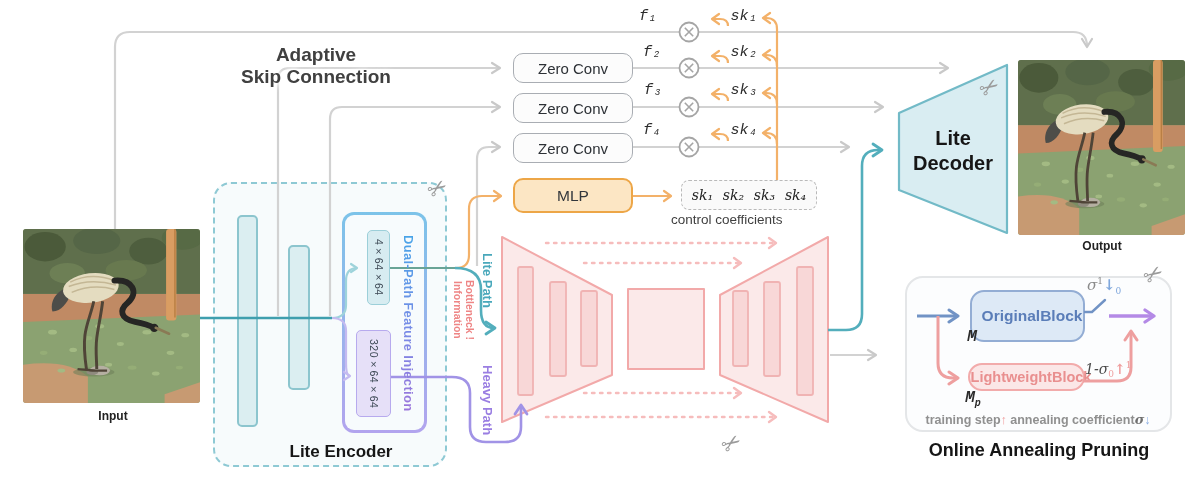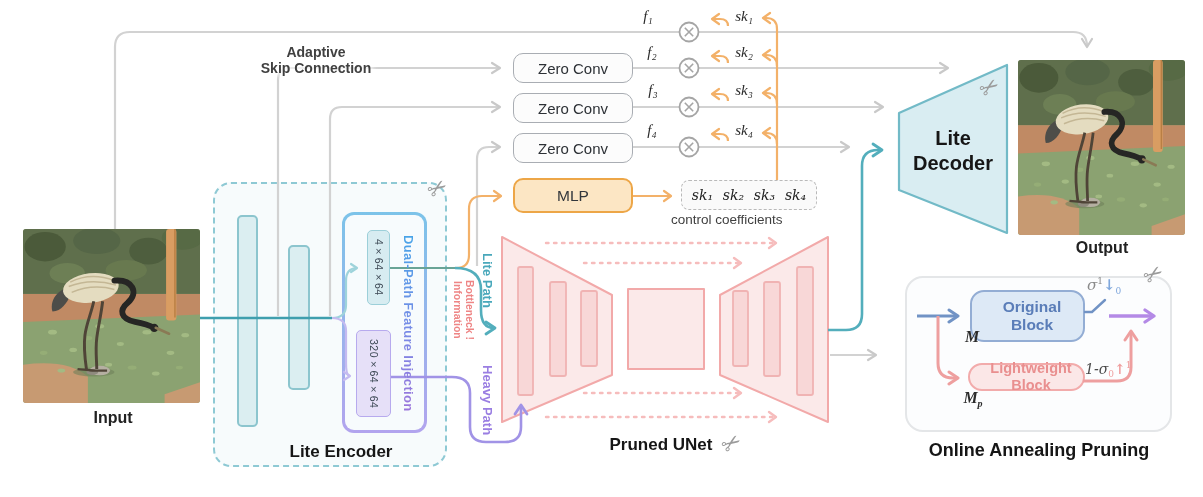--- a/index.html
+++ b/index.html
@@ -6,21 +6,21 @@
   #stage{position:relative;width:1203px;height:497px;background:#ffffff;overflow:hidden;
          font-family:"Liberation Sans",sans-serif;}
   #stage *{box-sizing:border-box;}
   .lyr2{position:absolute;z-index:2;}
   .lyr4{position:absolute;z-index:4;}
   #wires{position:absolute;left:0;top:0;z-index:3;pointer-events:none;}
 
   
   .photo{border-radius:3px;overflow:hidden;}
   .photo svg{display:block;width:100%;height:100%;}
-  .caption{font-weight:600;font-size:16px;color:#222;text-align:center;}
+  .caption{font-weight:600;font-size:12px;color:#222;text-align:center;}
 
   
   .enc-box{border:2.5px dashed #8ec9d4;border-radius:18px;background:rgba(240,248,250,0.55);}
   .enc-bar{background:rgba(215,236,240,0.9);border:2px solid #8cc5ce;border-radius:5px;}
   .dpfi{border:3px solid transparent;border-radius:12px;
         background:linear-gradient(#f7fbfd,#f7fbfd) padding-box,
                    linear-gradient(180deg,#7cc3e9,#b2a4ee) border-box;}
   .feat{border-radius:5px;display:flex;align-items:center;justify-content:center;
         writing-mode:vertical-rl;font-size:10.5px;color:#3c4854;letter-spacing:.5px;}
   .feat-lite{background:#d7ecf1;border:1.5px solid #9ccfd9;}
@@ -37,26 +37,26 @@
   
   .zc{border:1.5px solid #a9adb3;border-radius:10px;background:#fcfcfc;
       display:flex;align-items:center;justify-content:center;
       font-size:15px;font-weight:500;color:#2d3136;}
   .mlp{border:2.5px solid #eda647;border-radius:10px;background:#fce6c4;
       display:flex;align-items:center;justify-content:center;
       font-size:15.5px;font-weight:500;color:#33373c;}
   .coeff{border:1.5px dashed #b9b9b9;border-radius:8px;background:#fafafa;
       display:flex;align-items:center;justify-content:space-evenly;
       font-family:"DejaVu Serif",serif;font-style:italic;font-size:14px;color:#222;}
-  .math{font-family:Liberation Serif, serif;font-style:italic;font-size:15px;color:#2b2b2b;
+  .math{font-family:Liberation Mono, monospace;font-style:italic;font-size:15px;color:#2b2b2b;
       text-align:center;}
 
   
   .prune-box{border:2px solid #e4e6e8;border-radius:18px;background:#fcfdfe;}
-  .blk{border-radius:14px;display:flex;flex-direction:column;align-items:center;
+  .blk{border-radius:14px;display:flex;flex-direction:row;align-items:center;
        justify-content:center;font-weight:bold;line-height:1.15;text-align:center;padding-left:9px;}
   .blk-orig{background:#dde9f6;border:2.5px solid #93add4;color:#5a7db8;font-size:15.5px;}
   .blk-lite{background:#fbe7e7;border:2.5px solid #f2abab;color:#e98f8f;font-size:14.5px;}
   .anno{font-family:"DejaVu Serif",serif;font-style:italic;}
   .anno sup,.anno sub{font-size:9px;font-style:normal;}
   .gray-cap{font-size:12.5px;font-weight:600;color:#909090;text-align:center;white-space:nowrap;}
 
   .scissors{color:#9b9b9b;font-size:23px;transform:rotate(-35deg);display:inline-block;}
   .halo{text-shadow:0 0 4px #fff,0 0 6px #fff,0 0 8px #fff,0 0 10px #fff;}
 </style>
@@ -281,21 +281,21 @@
 
     <g fill="none">
       <path d="M917 316 H 957" stroke="#7193c5" stroke-width="3" marker-end="url(#m-blue)"></path>
       <path d="M938 316 V 363 Q 938 378 953 378 H 957" stroke="#ee9f9f" stroke-width="3" marker-end="url(#m-salmon)"></path>
       <path d="M1085 312 L 1092 312 L 1105 300" stroke="#7193c5" stroke-width="2.4" stroke-linecap="round"></path>
       <path d="M1109 316 H 1153" stroke="#b48ae6" stroke-width="3.4" marker-end="url(#m-violet)"></path>
       <path d="M1083 381 H 1117 Q 1131 381 1131 367 V 332" stroke="#ee9f9f" stroke-width="3" marker-end="url(#m-salmon)"></path>
     </g>
   </svg>
 
-  <div class="lyr4 halo" style="left:216px;top:44px;width:200px;text-align:center;font-weight:bold;font-size:14px;color:#404040;line-height:1.15;">
+  <div class="lyr4 halo" style="left:216px;top:44px;width:200px;text-align:center;font-weight:bold;font-size:19px;color:#404040;line-height:1.15;">
     <div>Adaptive</div>
     <div>Skip Connection</div>
   </div>
 
   <div class="lyr4 caption" style="left:63px;top:409px;width:100px;">Input</div>
   <div class="lyr4 caption" style="left:1052px;top:239px;width:100px;">Output</div>
 
   <div class="lyr4 title-label" style="left:266px;top:442px;width:150px;font-size:17px;">Lite Encoder</div>
   <div class="lyr4 vtext dpfi-label" style="left:395px;top:216px;width:26px;height:214px;">Dual-Path Feature Injection</div>
 
@@ -316,33 +316,36 @@
   <div class="lyr4 math" style="left:729px;top:82px;width:30px;">sk₃</div>
   <div class="lyr4 math" style="left:729px;top:122px;width:30px;">sk₄</div>
 
   <div class="lyr4" style="left:671px;top:212px;width:156px;text-align:left;font-size:13.5px;color:#3f3f3f;">control coefficients</div>
 
   <div class="lyr4 title-label" style="left:901px;top:126px;width:104px;font-size:20px;line-height:1.25;">
     <div>Lite</div>
     <div>Decoder</div>
   </div>
 
-  <div class="lyr4 title-label" style="left:590px;top:435px;width:142px;font-size:17px;">Pruned UNet</div>
 
   <div class="lyr4 math" style="left:962px;top:328px;width:20px;font-weight:bold;font-size:16px;">
     <span>M</span>
   </div>
   <div class="lyr4 math" style="left:958px;top:389px;width:30px;font-weight:bold;font-size:16px;">
     <span>M</span><sub style="font-size:10px">p</sub>
   </div>
   <div class="lyr4 anno" style="left:1087px;top:276px;font-size:15px;color:#8a8a8a;">
     <span>σ</span><sup>1</sup><span style="color:#7fa7dc;font-style:normal;font-weight:bold;">↓</span><sub style="color:#7fa7dc">0</sub>
   </div>
   <div class="lyr4 anno" style="left:1085px;top:360px;font-size:14px;color:#4a4a4a;">
     <span>1-σ</span><sub style="color:#ef9f9f">0</sub><span style="color:#ef9f9f;font-style:normal;font-weight:bold;">↑</span><sup style="color:#ef9f9f">1</sup>
+  </div>
+  <div class="lyr4 gray-cap" style="left:909px;top:412px;width:258px;">
+    <span>training step</span><span style="color:#f0a0a0">↑</span>
+    <span>annealing coefficient</span><span class="anno" style="color:#6f6f6f;font-size:13px;">σ</span><span style="color:#8fb1e4">↓</span>
   </div>
   <div class="lyr4 title-label" style="left:916px;top:440px;width:246px;font-size:18px;">Online Annealing Pruning</div>
 
   <span class="lyr4 scissors" style="left:428px;top:175px;">✂</span>
   <span class="lyr4 scissors" style="left:980px;top:74px;">✂</span>
   <span class="lyr4 scissors" style="left:722px;top:430px;">✂</span>
   <span class="lyr4 scissors" style="left:1144px;top:261px;">✂</span>
 
 </div>
 

